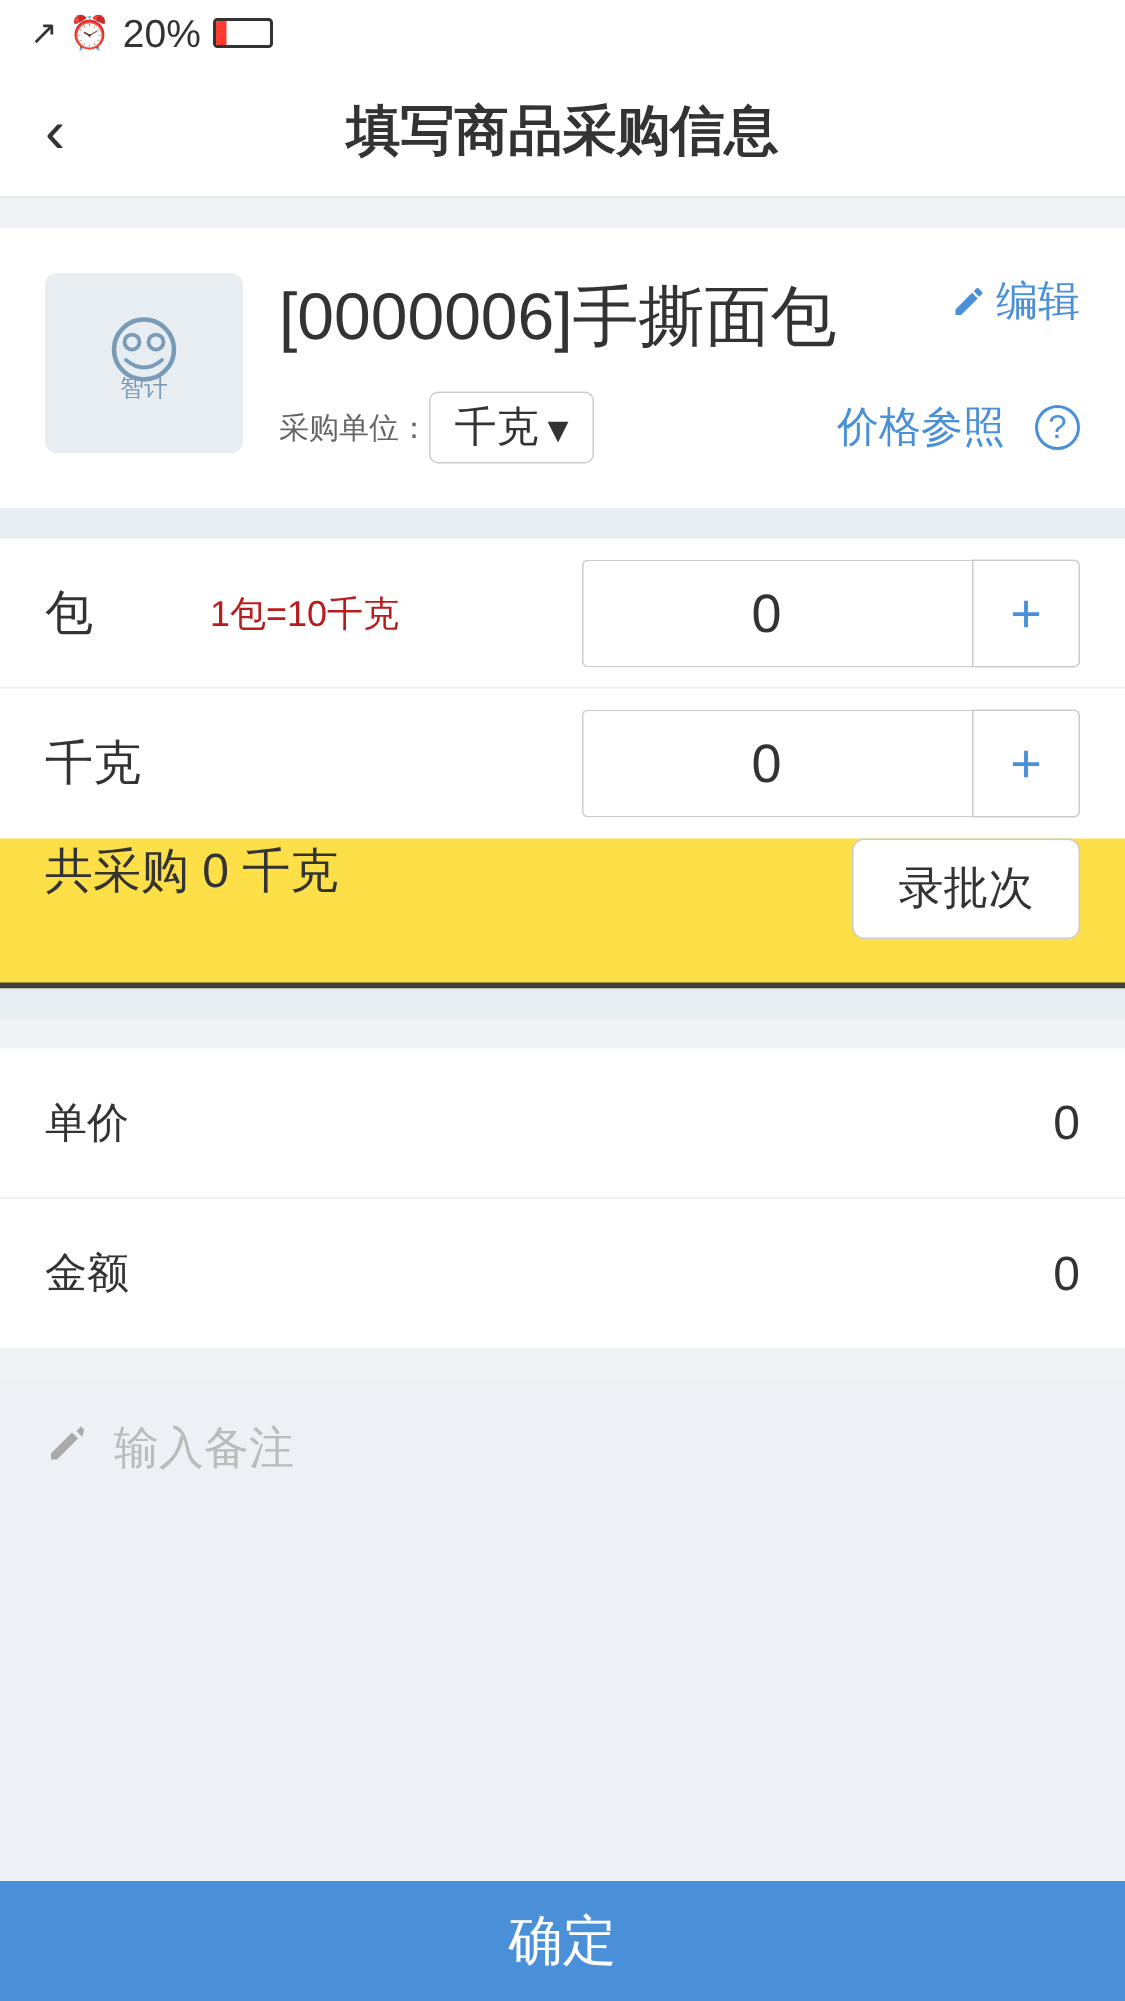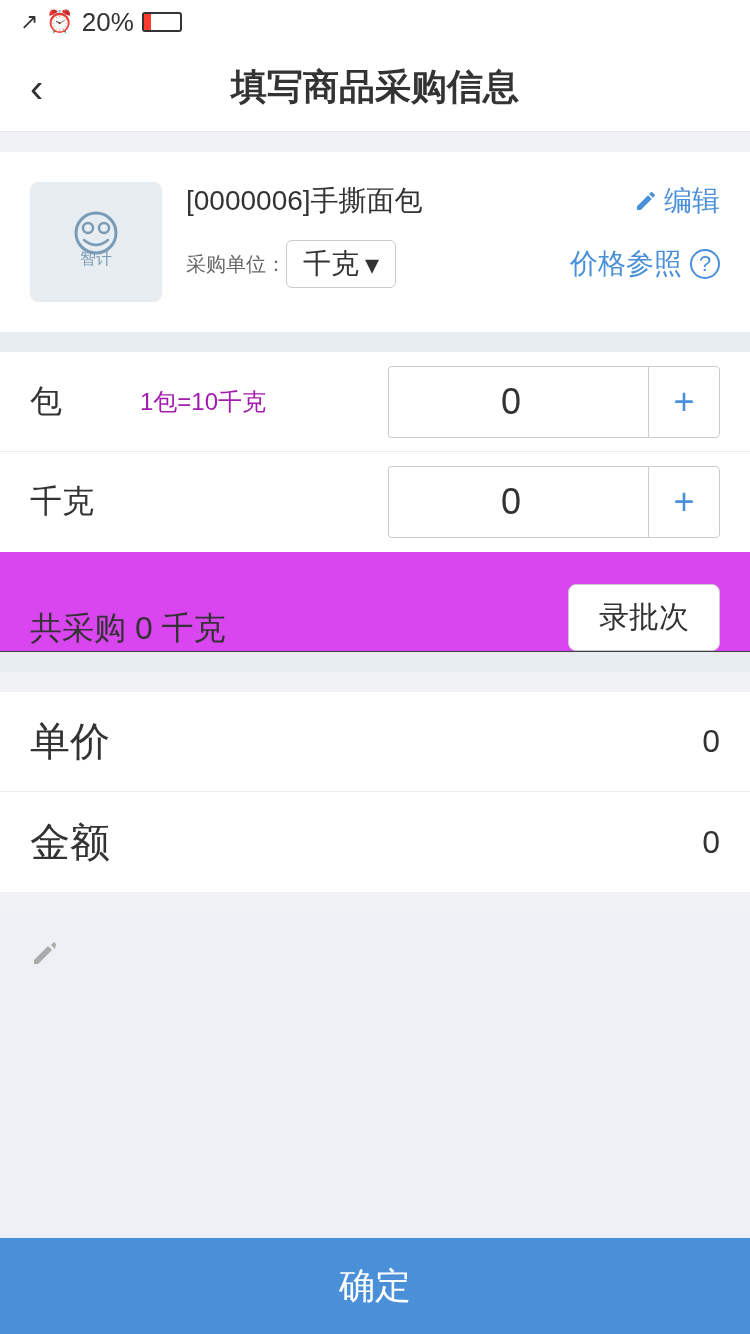--- a/index.html
+++ b/index.html
@@ -121,21 +121,21 @@
     .product-info {
       flex: 1;
     }
     .product-header {
       display: flex;
       justify-content: space-between;
       align-items: flex-start;
       margin-bottom: 20px;
     }
     .product-name {
-      font-size: 28px;
+      font-size: 44px;
       color: #333;
       font-weight: 500;
     }
     .edit-btn {
       display: flex;
       align-items: center;
       gap: 6px;
       color: #4a90d9;
       font-size: 28px;
       cursor: pointer;
@@ -156,21 +156,21 @@
       border-radius: 6px;
       padding: 4px 16px;
       font-size: 28px;
       color: #333;
       cursor: pointer;
       gap: 6px;
     }
     .price-ref {
       display: flex;
       align-items: center;
-      gap: 8px;
+      gap: 20px;
       color: #4a90d9;
       font-size: 28px;
       cursor: pointer;
     }
     .price-ref-circle {
       width: 30px;
       height: 30px;
       border: 2px solid #4a90d9;
       border-radius: 50%;
       display: flex;
@@ -200,21 +200,21 @@
     .input-row:last-child {
       border-bottom: none;
     }
     .input-label {
       font-size: 32px;
       color: #333;
       min-width: 100px;
     }
     .input-sublabel {
       font-size: 24px;
-      color: #a21caf;
+      color: #b91c1c;
       margin-left: 10px;
       flex: 1;
     }
     .input-field-wrap {
       display: flex;
       align-items: center;
       margin-left: auto;
       gap: 0;
     }
     .input-field {
@@ -238,27 +238,27 @@
       display: flex;
       align-items: center;
       justify-content: center;
       font-size: 36px;
       color: #4a90d9;
       cursor: pointer;
     }
 
     
     .total-row {
-      background: #d946ef;
+      background: #fde047;
       padding: 0 30px;
       height: 100px;
       display: flex;
-      align-items: flex-end;
+      align-items: flex-start;
       justify-content: space-between;
-      border-bottom: 1px solid #404040;
+      border-bottom: 4px solid #404040;
     }
     .total-text {
       font-size: 32px;
       color: #333;
     }
     .batch-btn {
       border: 1px solid #ccc;
       border-radius: 8px;
       padding: 12px 30px;
       font-size: 30px;
@@ -277,21 +277,21 @@
       align-items: center;
       justify-content: space-between;
       padding: 0 30px;
       height: 100px;
       border-bottom: 1px solid #e8edf2;
     }
     .price-row:last-child {
       border-bottom: none;
     }
     .price-label {
-      font-size: 40px;
+      font-size: 28px;
       color: #333;
     }
     .price-value {
       font-size: 32px;
       color: #333;
     }
 
     
     .note-section {
       background: #edf0f5;
@@ -317,21 +317,21 @@
       flex: 1;
       min-height: 300px;
     }
 
     
     .bottom-btn {
       position: fixed;
       bottom: 0;
       left: 0;
       width: 750px;
-      height: 96px;
+      height: 80px;
       background: #4a90d9;
       display: flex;
       align-items: center;
       justify-content: center;
       cursor: pointer;
     }
     .bottom-btn-text {
       font-size: 36px;
       color: #fff;
       font-weight: 500;
@@ -439,20 +439,21 @@
       <span class="price-value">0</span>
     </div>
   </div>
 
   <div class="note-section">
     <span class="note-icon">
       <svg width="30" height="30" viewBox="0 0 30 30">
           <path d="M4 22 L4 26 L8 26 L22 12 L18 8 Z M26 6 L24 4 L21 7 L25 11 Z" fill="#aaa"></path>
         </svg>
     </span>
+    <span class="note-placeholder">输入备注</span>
   </div>
 
   <div class="content-filler"></div>
 
 </div>
 
 <div class="bottom-btn">
   <span class="bottom-btn-text">确定</span>
 </div>
 

